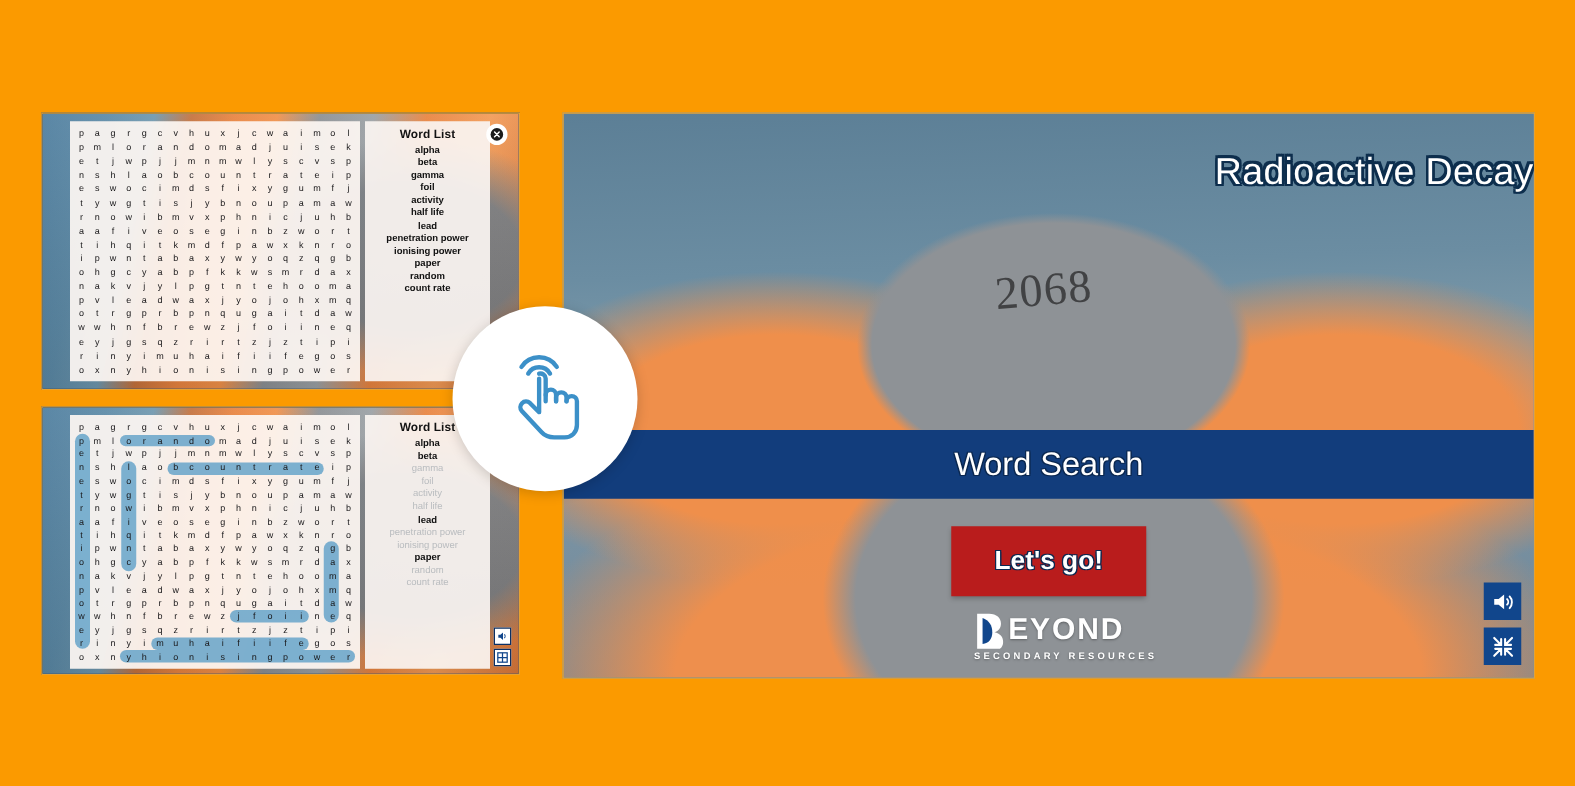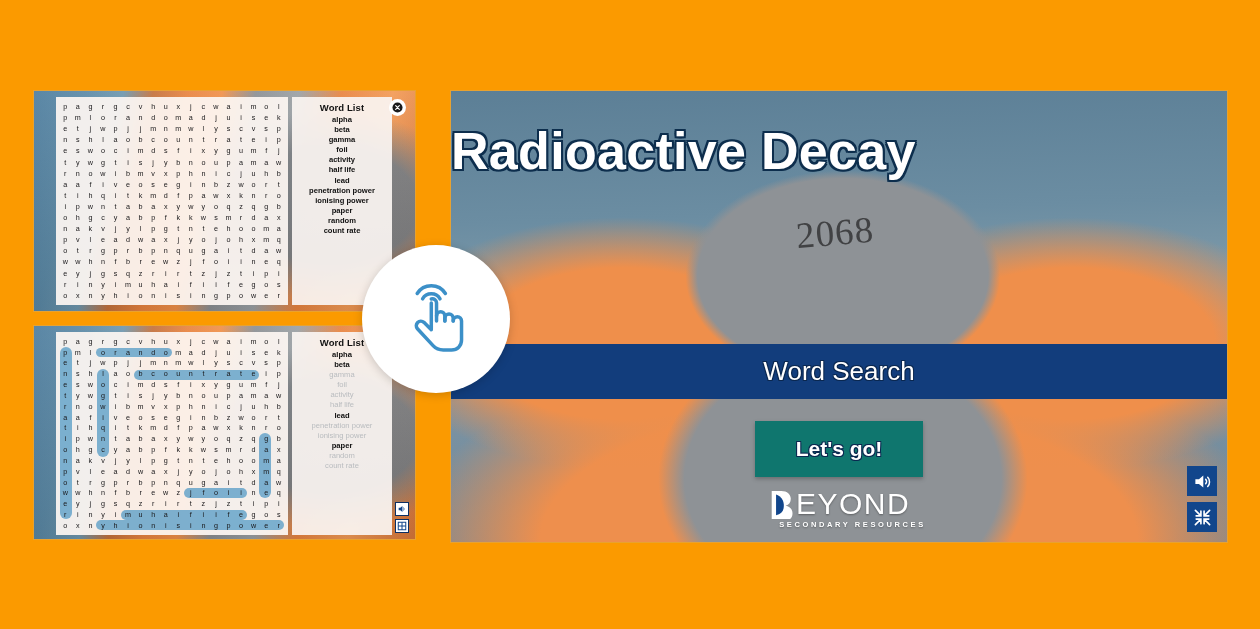--- a/index.html
+++ b/index.html
@@ -146,23 +146,23 @@
     font-family: "Liberation Serif", serif;
     font-size: 37px;
     color: rgba(46,46,48,.80);
     transform: rotate(-5deg);
     letter-spacing: 1px;
     z-index: 2;
   }
   .main-title {
     position: absolute;
     left: 0; right: 0; top: 30px;
-    text-align: left;
-    font-size: 52px;
-    font-weight: bold;
+    text-align: right;
+    font-size: 30px;
+    font-weight: normal;
     color: #ffffff;
     letter-spacing: .3px;
     z-index: 4;
     text-shadow:
       -2px -2px 0 #0d2e4d,  2px -2px 0 #0d2e4d,
       -2px  2px 0 #0d2e4d,  2px  2px 0 #0d2e4d,
        0   -2px 0 #0d2e4d,  0    2px 0 #0d2e4d,
       -2px  0   0 #0d2e4d,  2px  0   0 #0d2e4d;
   }
   .banner {
@@ -175,43 +175,43 @@
     margin-top: 28px;
   }
   .banner-text {
     font-size: 26px; color: #ffffff; font-weight: normal;
     text-shadow: -1px -1px 0 #0b2850, 1px -1px 0 #0b2850,
                  -1px  1px 0 #0b2850, 1px  1px 0 #0b2850;
   }
   .go-btn {
     position: absolute;
     left: 50%; top: 330px; transform: translateX(-50%);
-    width: 168px; height: 56px;
-    background: #0f766e;
+    width: 156px; height: 56px;
+    background: #b91c1c;
     border: none;
     display: flex; align-items: center; justify-content: center;
     cursor: pointer;
     z-index: 6;
     box-shadow: 0 2px 4px rgba(0,0,0,.25);
   }
   .go-btn span {
     font-size: 21px; color: #fff; font-weight: bold;
     text-shadow: -1px -1px 0 #0b2850, 1px -1px 0 #0b2850,
                  -1px  1px 0 #0b2850, 1px  1px 0 #0b2850;
   }
   .logo {
     position: absolute;
     left: 50%; top: 398px; transform: translateX(-50%);
     text-align: center; z-index: 6; color: #fff;
     white-space: nowrap;
   }
   .logo-row { display: flex; align-items: center; justify-content: center; gap: 2px; }
   .logo-mark { width: 26px; height: 30px; }
   .logo-word {
-    font-size: 30px; font-weight: normal; letter-spacing: 1.5px;
+    font-size: 24px; font-weight: bold; letter-spacing: 1.5px;
     line-height: 1;
     text-shadow: 0 1px 2px rgba(0,0,0,.35);
   }
   .logo-sub {
     font-size: 7.5px; letter-spacing: 2.6px; font-weight: bold;
     margin-top: 1px; text-shadow: 0 1px 2px rgba(0,0,0,.35); padding-left: 27px;
   }
   .main-ctrls {
     position: absolute; right: 10px; bottom: 10px;
     display: flex; flex-direction: column; gap: 6px; z-index: 7;

